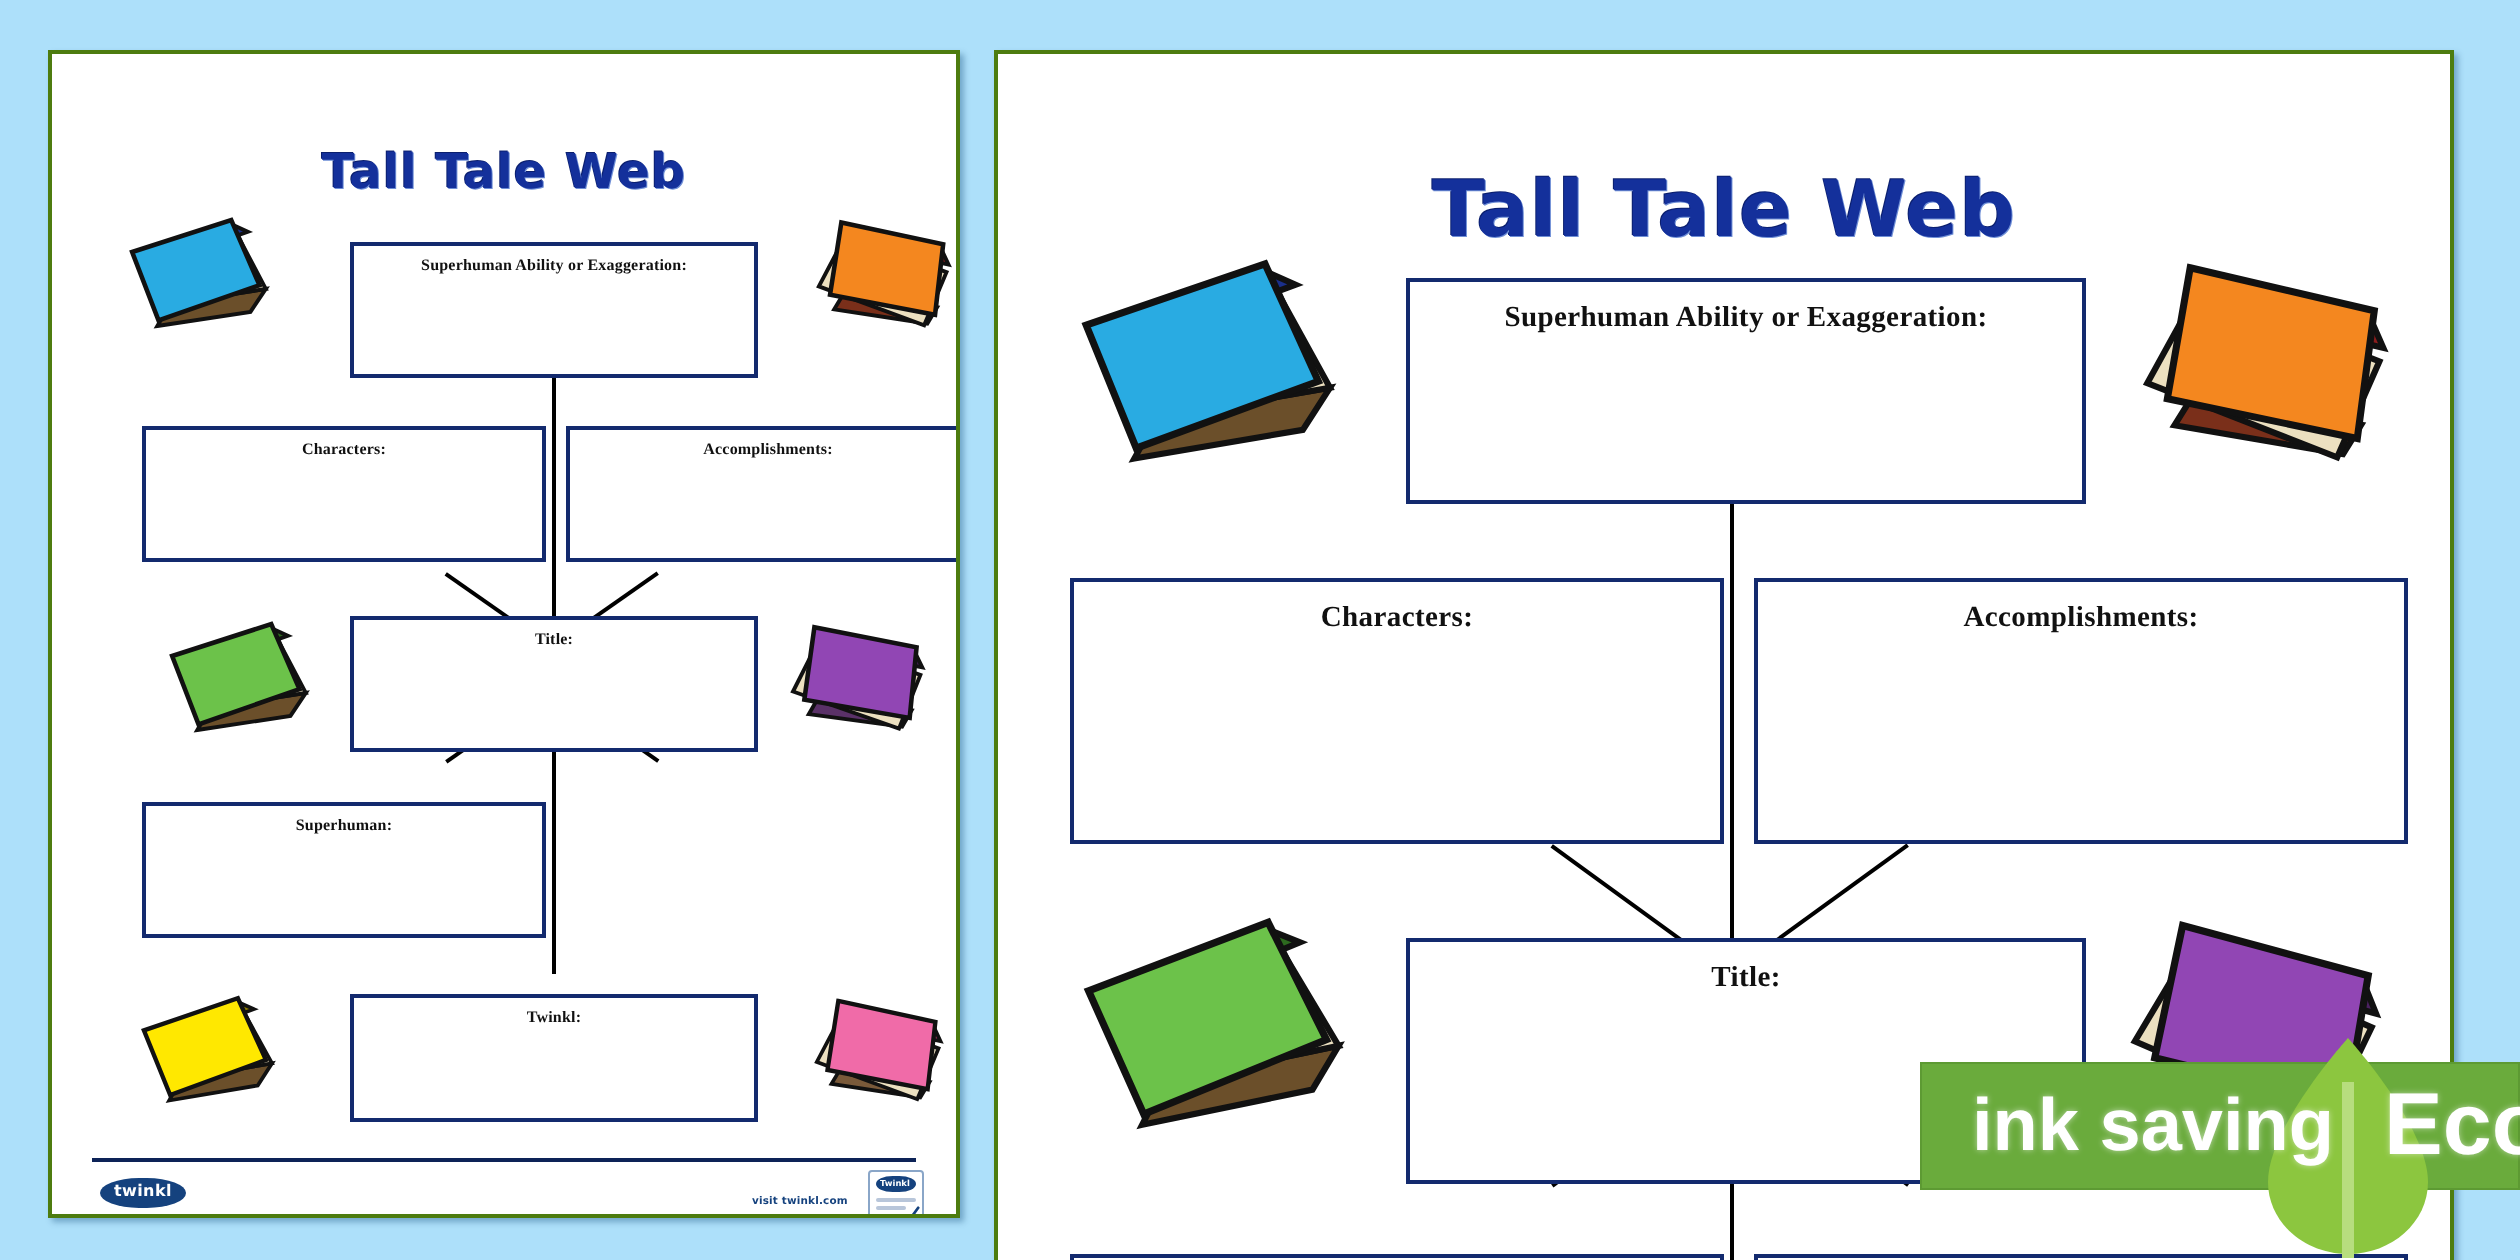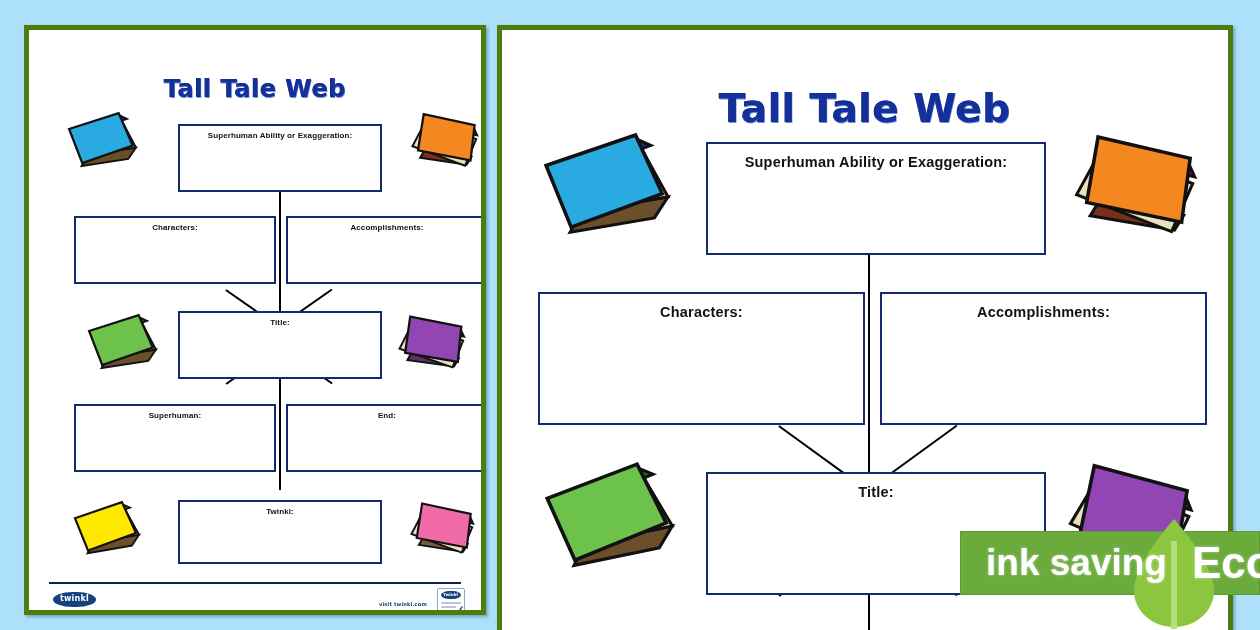--- a/index.html
+++ b/index.html
@@ -7,21 +7,21 @@
     width:1260px;height:630px;overflow:hidden;
     background:#ade0fa;
     font-family:"DejaVu Sans",sans-serif;
     position:relative;
   }
 
   
   .page{
     position:absolute;
     background:#ffffff;
-    border:5px solid #4d7c0f;
+    border:2px solid #4d7c0f;
     box-shadow:2px 2px 3px rgba(0,60,110,.35);
     overflow:hidden;
   }
   #page-left{ left:24px;  top:25px;  width:452px; height:580px; }
   #page-right{ left:497px; top:25px; width:726px; height:620px; }
 
   .sheet{ position:absolute; inset:0; }
 
   
   .doc-title{
@@ -44,21 +44,21 @@
     background:#fff;
     border:2px solid #132a6e;
     box-sizing:border-box;
     z-index:3;
   }
   .wbox .lbl{
     display:block;
     text-align:center;
     font-weight:bold;
     color:#111;
-    font-family:Liberation Sans, sans-serif;
+    font-family:Liberation Serif, serif;
     line-height:1.15;
     white-space:nowrap;
   }
   #page-left .wbox .lbl{ font-size:8px; padding-top:5px; letter-spacing:.1px;}
   #page-right .wbox .lbl{ font-size:14.5px; padding-top:10px; letter-spacing:.2px;}
 
   
   .conn{ position:absolute; background:#000; z-index:1; }
   .conn.v{ width:1.5px; }
   .diag{ position:absolute; z-index:1; height:1.5px; background:#000; transform-origin:0 50%; }
@@ -178,23 +178,20 @@
     </div>
 
     <div class="wbox" style="left:149px; top:281px; width:204px; height:68px;">
       <span class="lbl">Title:</span>
     </div>
 
     <div class="wbox" style="left:45px; top:374px; width:202px; height:68px;">
       <span class="lbl">Superhuman:</span>
     </div>
 
-    <div class="wbox" style="left:257px; top:374px; width:202px; height:68px;">
-      <span class="lbl">End:</span>
-    </div>
 
     <div class="wbox" style="left:149px; top:470px; width:204px; height:64px;">
       <span class="lbl">Twinkl:</span>
     </div>
 
     <div class="book" style="left:42px; top:86px; width:65px; height:52px; transform:rotate(-15deg);">
       <svg viewBox="0 0 100 78">
         <path d="M8 66 L80 74 L96 60 L22 52 Z" fill="#6b4f2a" stroke="#111" stroke-width="3"></path>
         <path d="M86 16 L96 60 L22 52 L12 10 Z" fill="#ece0c0" stroke="#111" stroke-width="3"></path>
         <path d="M6 8 L82 4 L94 14 L14 20 Z" fill="#1a2f8a" stroke="#111" stroke-width="3"></path>

